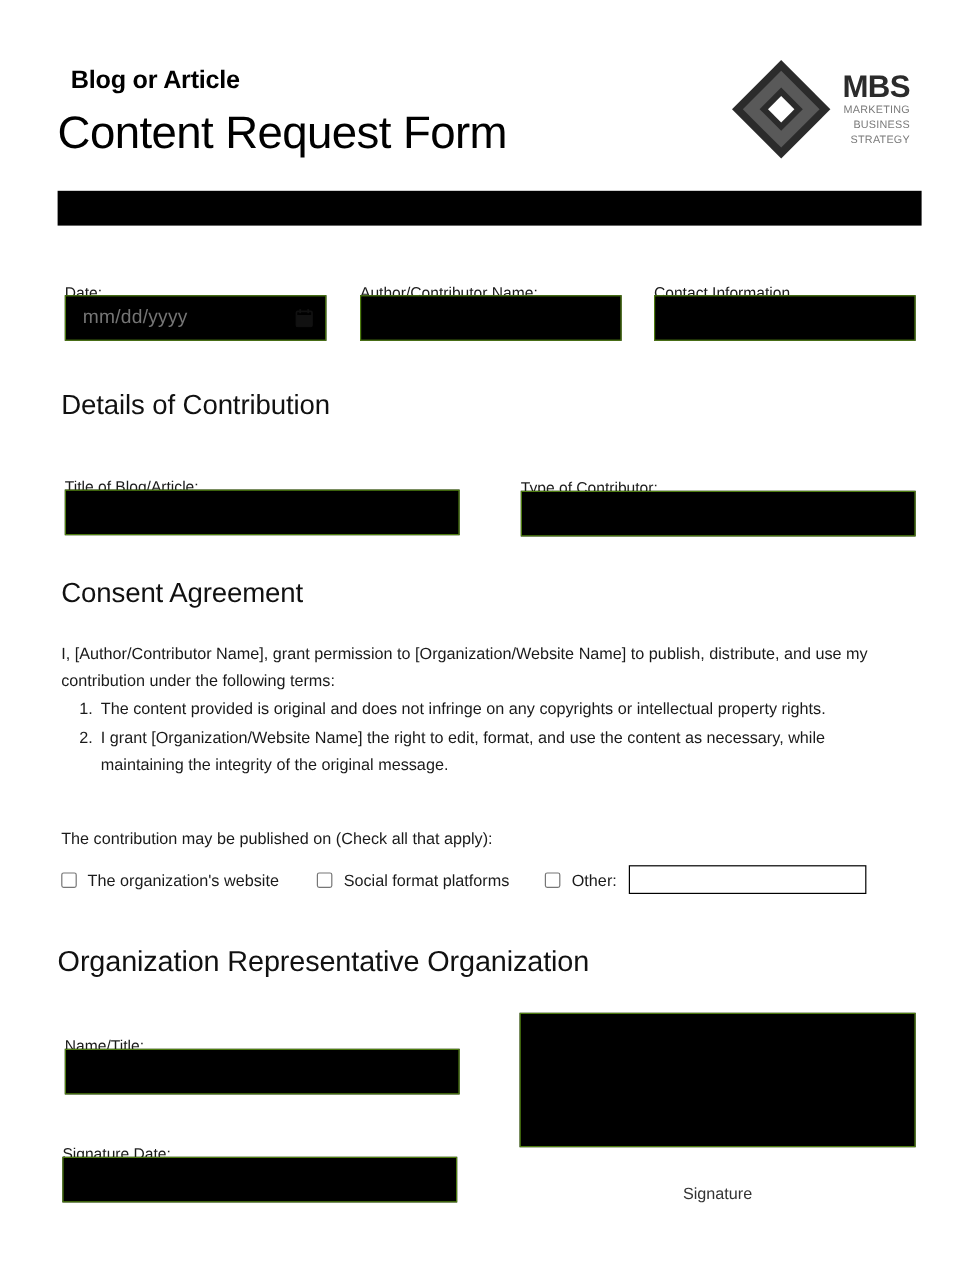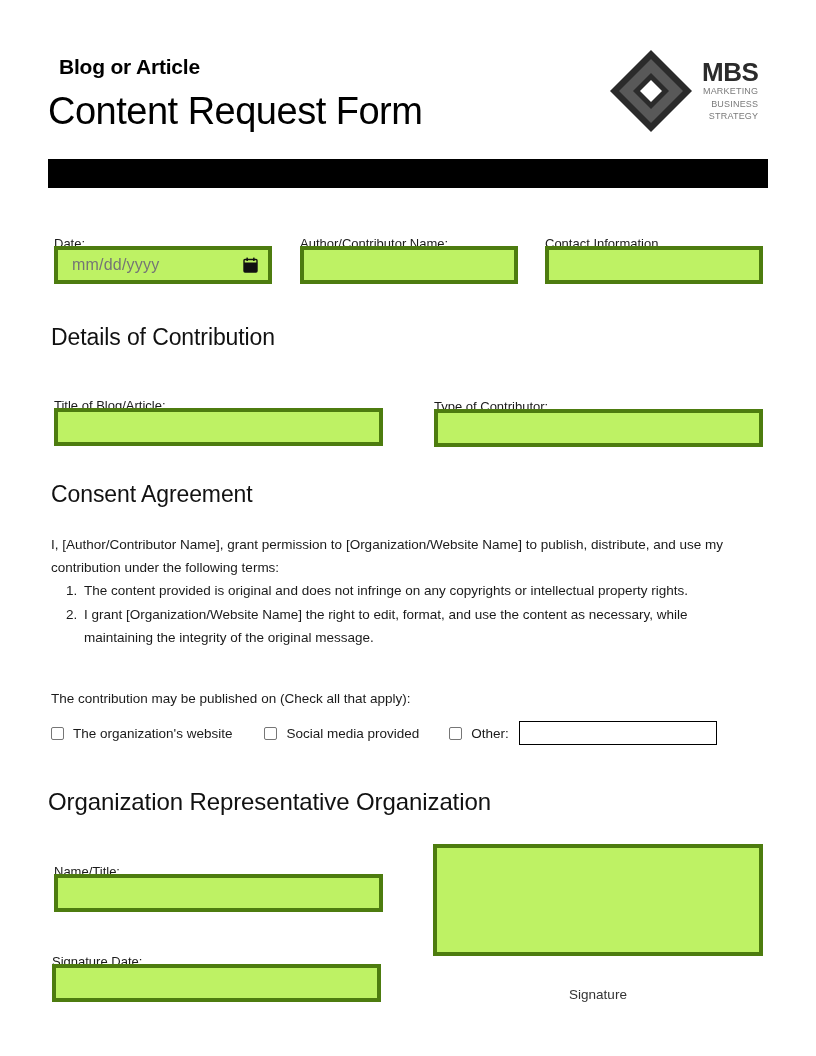--- a/index.html
+++ b/index.html
@@ -90,22 +90,22 @@
     font-size: 13px;
     font-weight: 400;
     color: #1a1a1a;
     line-height: 1.2;
     white-space: nowrap;
     margin-top: 18px;
   }
   .box {
     position: absolute;
     box-sizing: border-box;
-    border: 4px solid #4d7c0f;
-    background: #bef264;
+    border: 1px solid #4d7c0f;
+    background: #000000;
   }
   .date-box {
     display: flex;
     align-items: center;
     padding: 0 10px 0 14px;
     justify-content: space-between;
   }
   .date-ph {
     font-size: 16px;
     color: #757575;
@@ -262,21 +262,21 @@
   <div class="check-prompt">The contribution may be published on (Check all that apply):</div>
 
   <div class="check-row">
     <div class="cb-group">
       <span class="cb"></span>
       <span class="cb-label">The organization's website</span>
     </div>
     <span class="gap1"></span>
     <div class="cb-group">
       <span class="cb"></span>
-      <span class="cb-label">Social media provided</span>
+      <span class="cb-label">Social format platforms</span>
     </div>
     <span class="gap2"></span>
     <div class="cb-group">
       <span class="cb"></span>
       <span class="cb-label">Other:</span>
       <span class="other-input"></span>
     </div>
   </div>
 
   <div class="section-heading" style="left:48px; top:788px; font-size:24px;">Organization Representative Organization</div>

